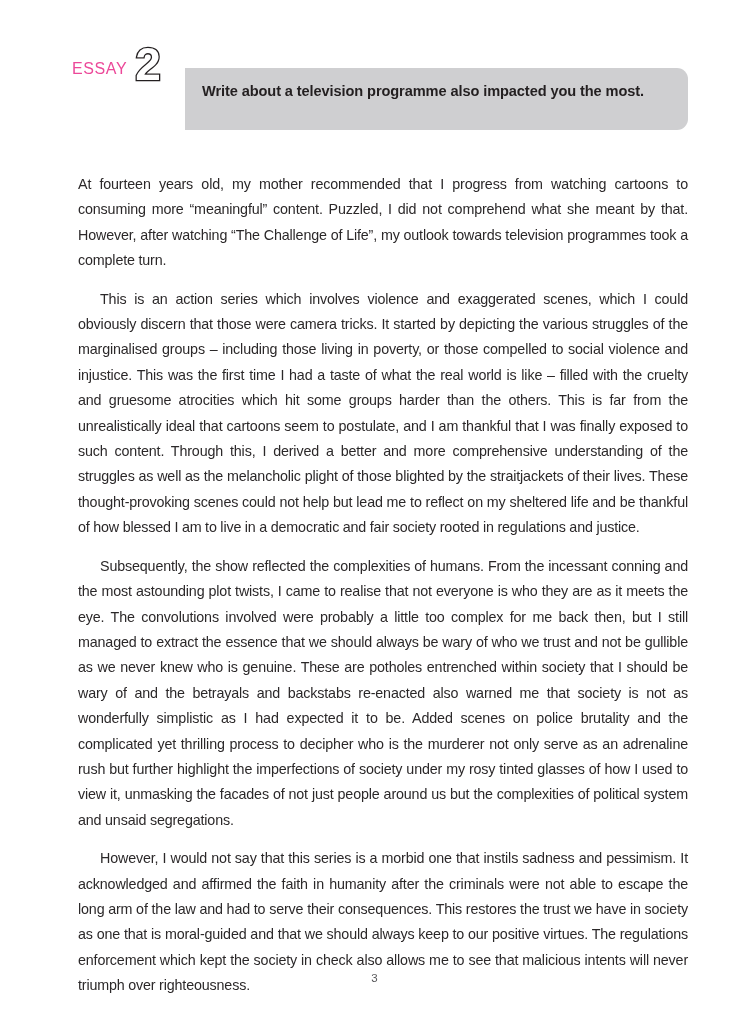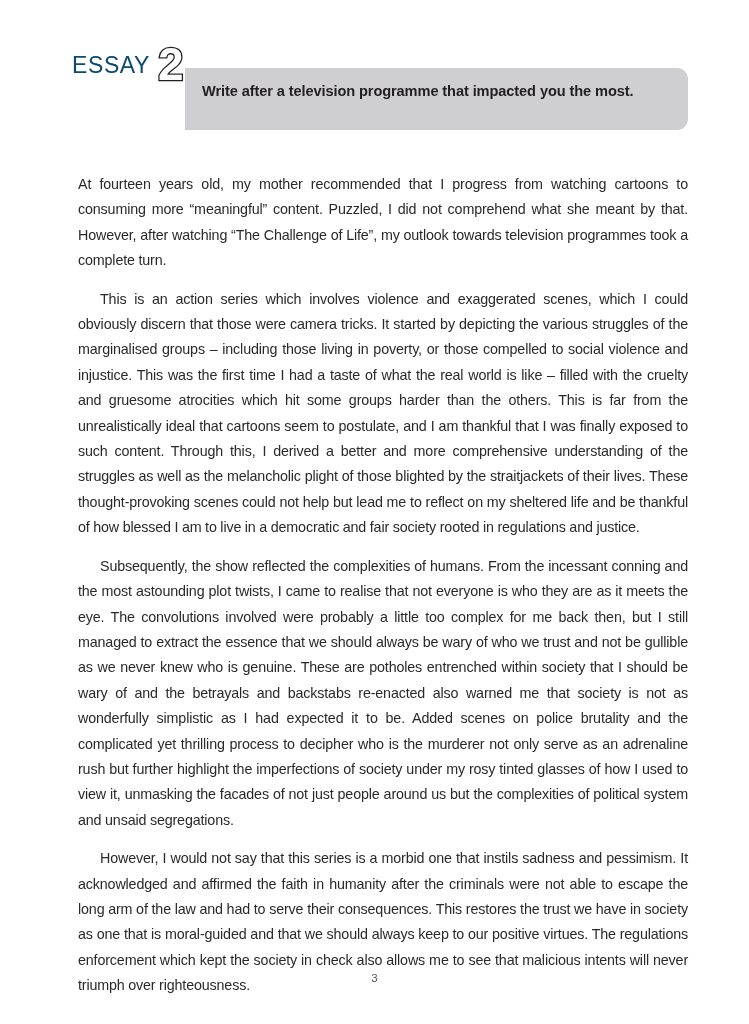--- a/index.html
+++ b/index.html
@@ -26,23 +26,23 @@
     position: absolute;
     left: 72px;
     top: 36px;
     display: flex;
     align-items: flex-end;
     gap: 8px;
     height: 48px;
   }
   .essay-word {
     font-family: "Liberation Sans", sans-serif;
-    font-size: 23px;
+    font-size: 16px;
     letter-spacing: 0.6px;
-    color: #0c4a6e;
+    color: #ec4899;
     font-weight: 400;
     line-height: 1;
     padding-bottom: 7px;
   }
   .essay-number {
     font-family: "Liberation Sans", sans-serif;
     font-size: 46px;
     font-weight: 700;
     line-height: 0.82;
     color: #ffffff;
@@ -116,21 +116,21 @@
 <body>
 
 <div class="page">
 
   <div class="essay-header">
     <span class="essay-word">ESSAY</span>
     <span class="essay-number">2</span>
   </div>
 
   <div class="prompt-box">
-    <div class="prompt-text">Write after a television programme that impacted you the most.</div>
+    <div class="prompt-text">Write about a television programme also impacted you the most.</div>
   </div>
 
   <div class="body-copy">
     <p class="para">At fourteen years old, my mother recommended that I progress from watching cartoons to consuming more “meaningful” content. Puzzled, I did not comprehend what she meant by that. However, after watching “The Challenge of Life”, my outlook towards television programmes took a complete turn.</p>
     <p class="para indent">This is an action series which involves violence and exaggerated scenes, which I could obviously discern that those were camera tricks. It started by depicting the various struggles of the marginalised groups – including those living in poverty, or those compelled to social violence and injustice. This was the first time I had a taste of what the real world is like – filled with the cruelty and gruesome atrocities which hit some groups harder than the others. This is far from the unrealistically ideal that cartoons seem to postulate, and I am thankful that I was finally exposed to such content. Through this, I derived a better and more comprehensive understanding of the struggles as well as the melancholic plight of those blighted by the straitjackets of their lives. These thought-provoking scenes could not help but lead me to reflect on my sheltered life and be thankful of how blessed I am to live in a democratic and fair society rooted in regulations and justice.</p>
     <p class="para indent">Subsequently, the show reflected the complexities of humans. From the incessant conning and the most astounding plot twists, I came to realise that not everyone is who they are as it meets the eye. The convolutions involved were probably a little too complex for me back then, but I still managed to extract the essence that we should always be wary of who we trust and not be gullible as we never knew who is genuine. These are potholes entrenched within society that I should be wary of and the betrayals and backstabs re-enacted also warned me that society is not as wonderfully simplistic as I had expected it to be. Added scenes on police brutality and the complicated yet thrilling process to decipher who is the murderer not only serve as an adrenaline rush but further highlight the imperfections of society under my rosy tinted glasses of how I used to view it, unmasking the facades of not just people around us but the complexities of political system and unsaid segregations.</p>
     <p class="para indent">However, I would not say that this series is a morbid one that instils sadness and pessimism. It acknowledged and affirmed the faith in humanity after the criminals were not able to escape the long arm of the law and had to serve their consequences. This restores the trust we have in society as one that is moral-guided and that we should always keep to our positive virtues. The regulations enforcement which kept the society in check also allows me to see that malicious intents will never triumph over righteousness.</p>
   </div>
 
   <div class="page-number">3</div>

